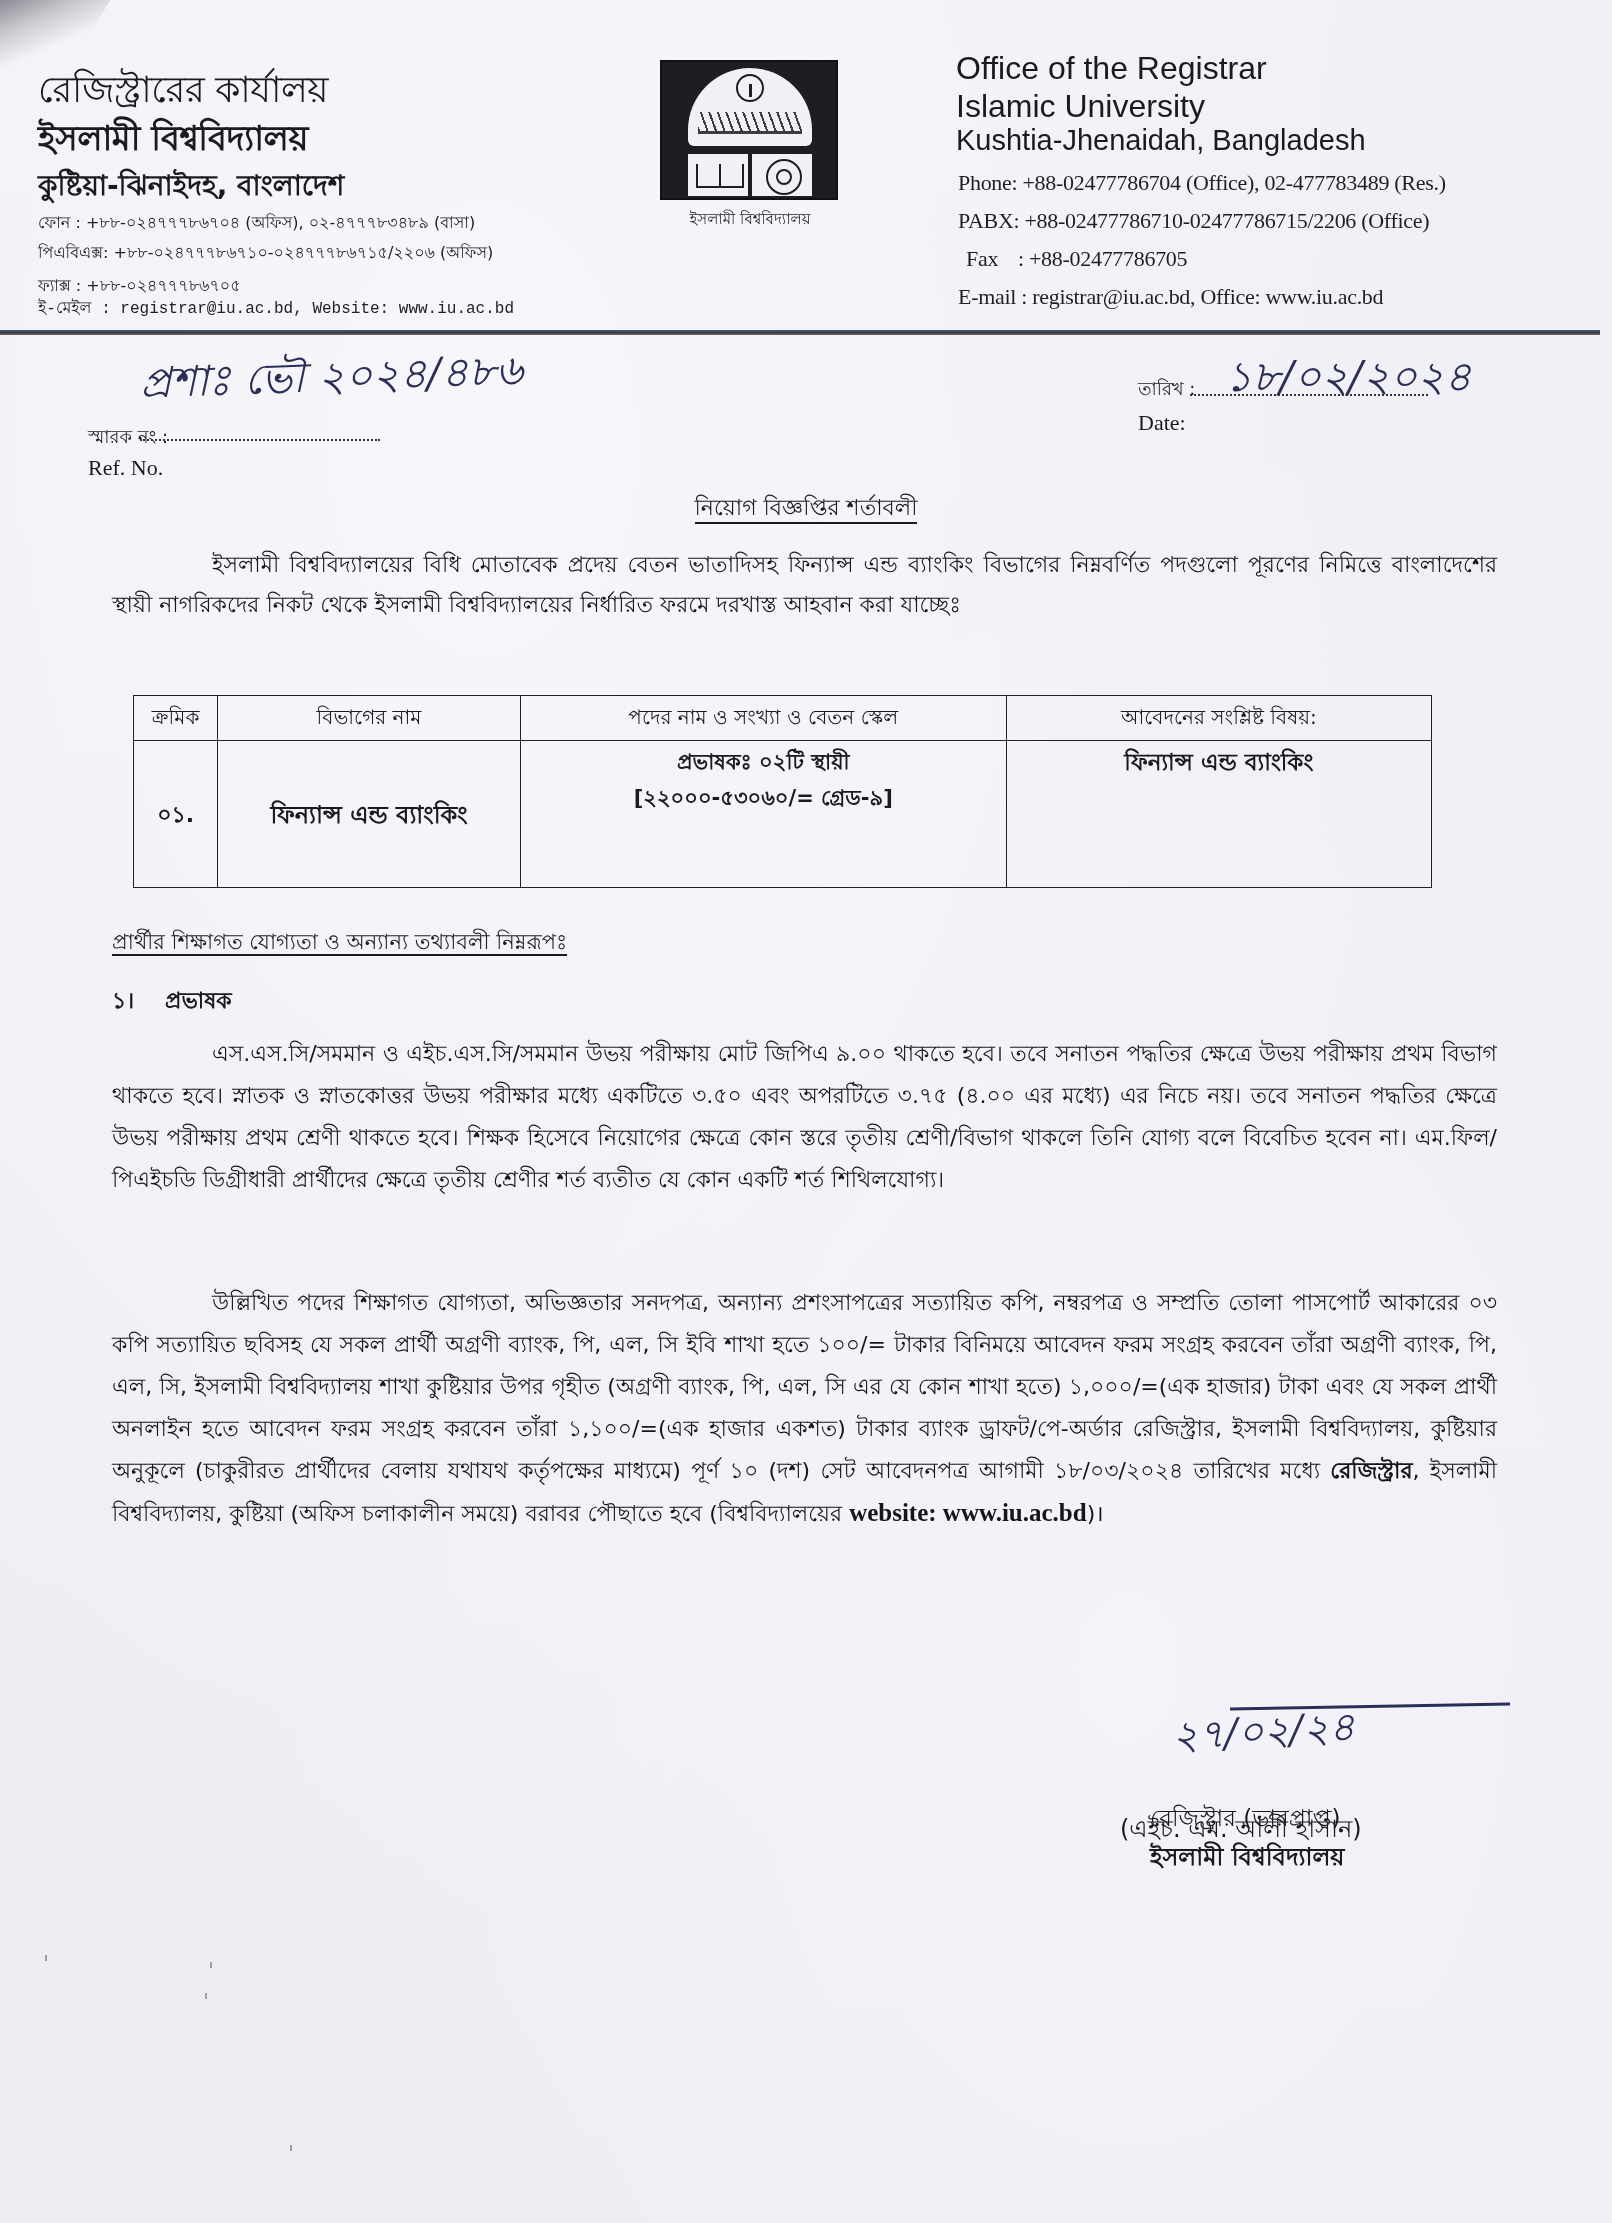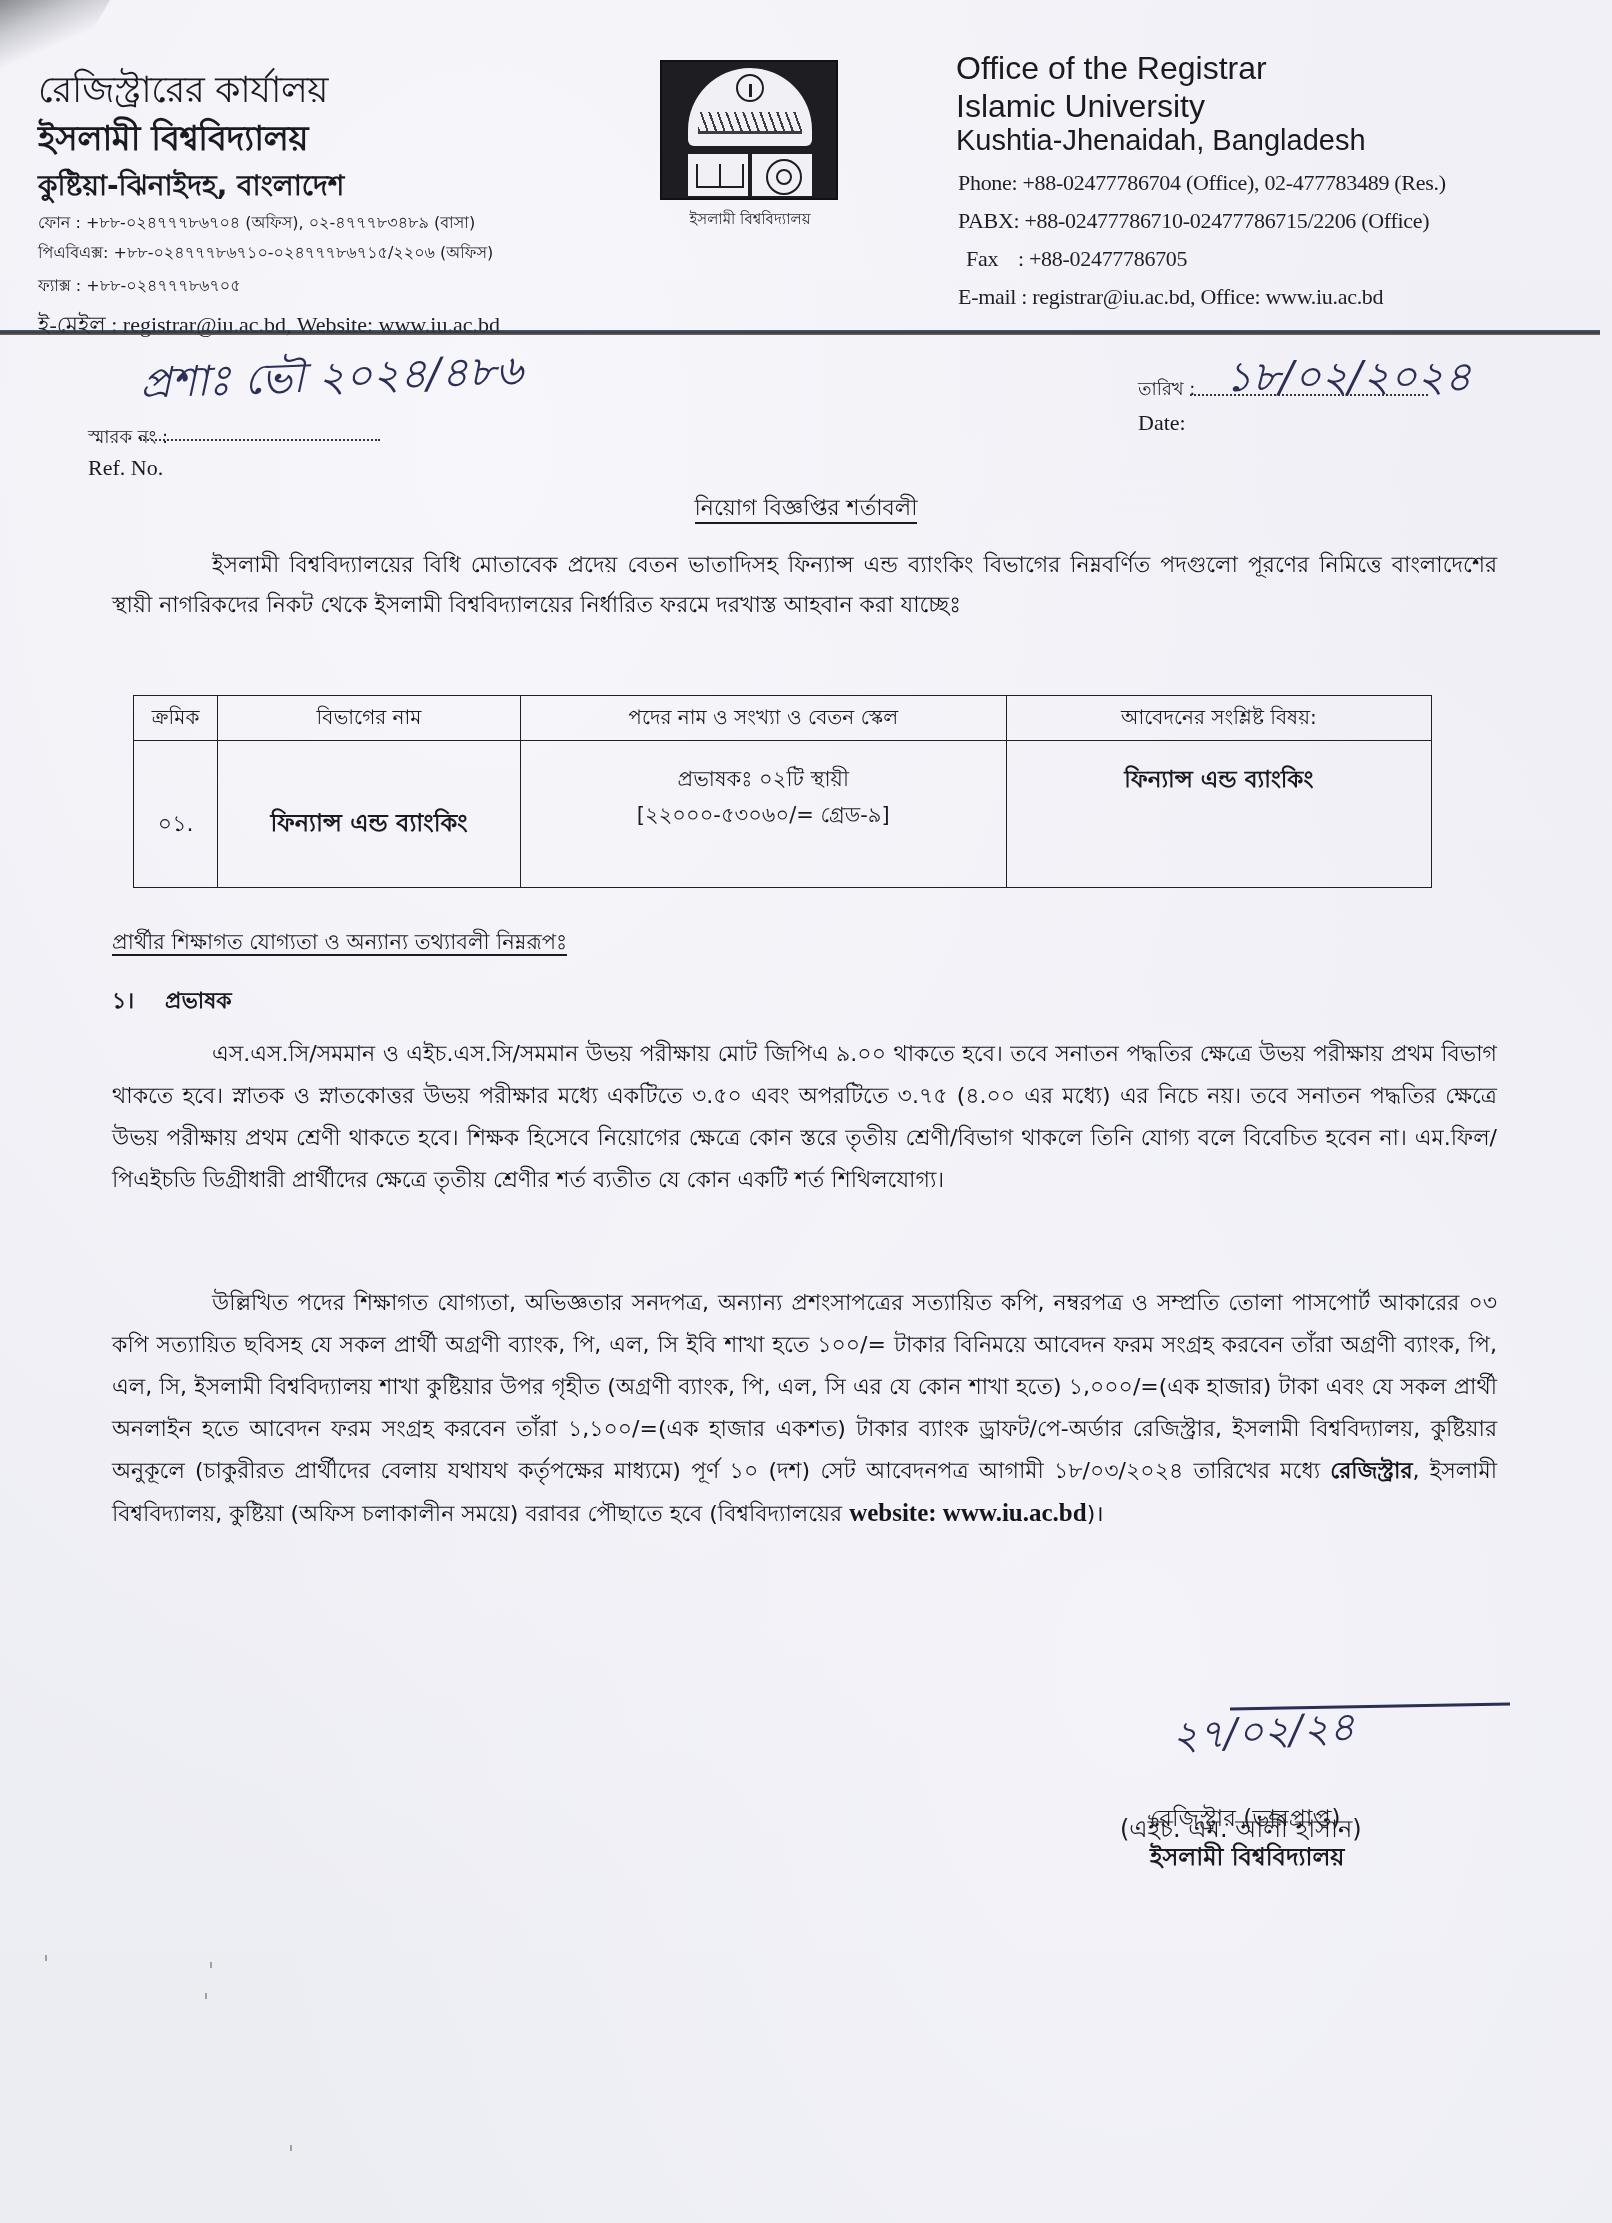--- a/index.html
+++ b/index.html
@@ -26,21 +26,21 @@
   .abs { position: absolute; }
 
   
   .hl-title1 { left: 38px; top: 62px; font-size: 36px; font-weight: normal; letter-spacing: -0.5px; }
   .hl-title2 { left: 38px; top: 112px; font-size: 34px; font-weight: bold; letter-spacing: -0.5px; }
   .hl-title3 { left: 38px; top: 164px; font-size: 28px; font-weight: bold; }
   .hl-line { left: 38px; font-size: 16px; color: #202028; white-space: nowrap; }
   .hl-phone { top: 210px; }
   .hl-pabx { top: 240px; }
   .hl-fax { top: 273px; }
-  .hl-email { top: 307px; font-family: Liberation Serif, serif; font-size: 22px; }
+  .hl-email { top: 295px; font-family: Liberation Mono, monospace; font-size: 16px; }
 
   
   .logo-box {
     left: 660px; top: 60px; width: 178px; height: 140px;
     background: #1d1d22; border: 2px solid #111;
   }
   .logo-dome {
     position: absolute; left: 26px; top: 6px; width: 124px; height: 78px;
     background: #f1f1f5; border-radius: 62px 62px 6px 6px;
   }
@@ -126,21 +126,21 @@
   .bold-en { font-family: "Liberation Serif", serif; font-weight: bold; font-size: 25px; }
   .bold-bn { font-weight: bold; }
 
   
   .job-table {
     left: 133px; top: 695px; width: 1299px; height: 193px;
     border-collapse: collapse; font-size: 20px;
   }
   .job-table th, .job-table td { border: 1.5px solid #202028; text-align: center; vertical-align: top; }
   .job-table th { font-weight: normal; height: 45px; vertical-align: middle; }
-  .job-table td { padding-top: 20px; }
+  .job-table td { padding-top: 3px; font-weight: bold; }
   .c1 { width: 85px; } .c2 { width: 307px; } .c3 { width: 492px; } .c4 { width: 432px; }
   .td-serial { vertical-align: middle !important; font-size: 22px; }
   .td-dept { vertical-align: middle !important; font-weight: bold; font-size: 24px; }
   .td-post div { line-height: 36px; font-size: 21px; }
   .td-subject { font-weight: bold; font-size: 23px; }
 
   .qual-heading { left: 112px; top: 926px; font-size: 21px; }
   .qual-heading span { border-bottom: 2px solid #1a1a22; }
   .sec-num { left: 112px; top: 983px; font-size: 22px; font-weight: bold; }
   .sec-title { left: 165px; top: 983px; font-size: 22px; font-weight: bold; }

